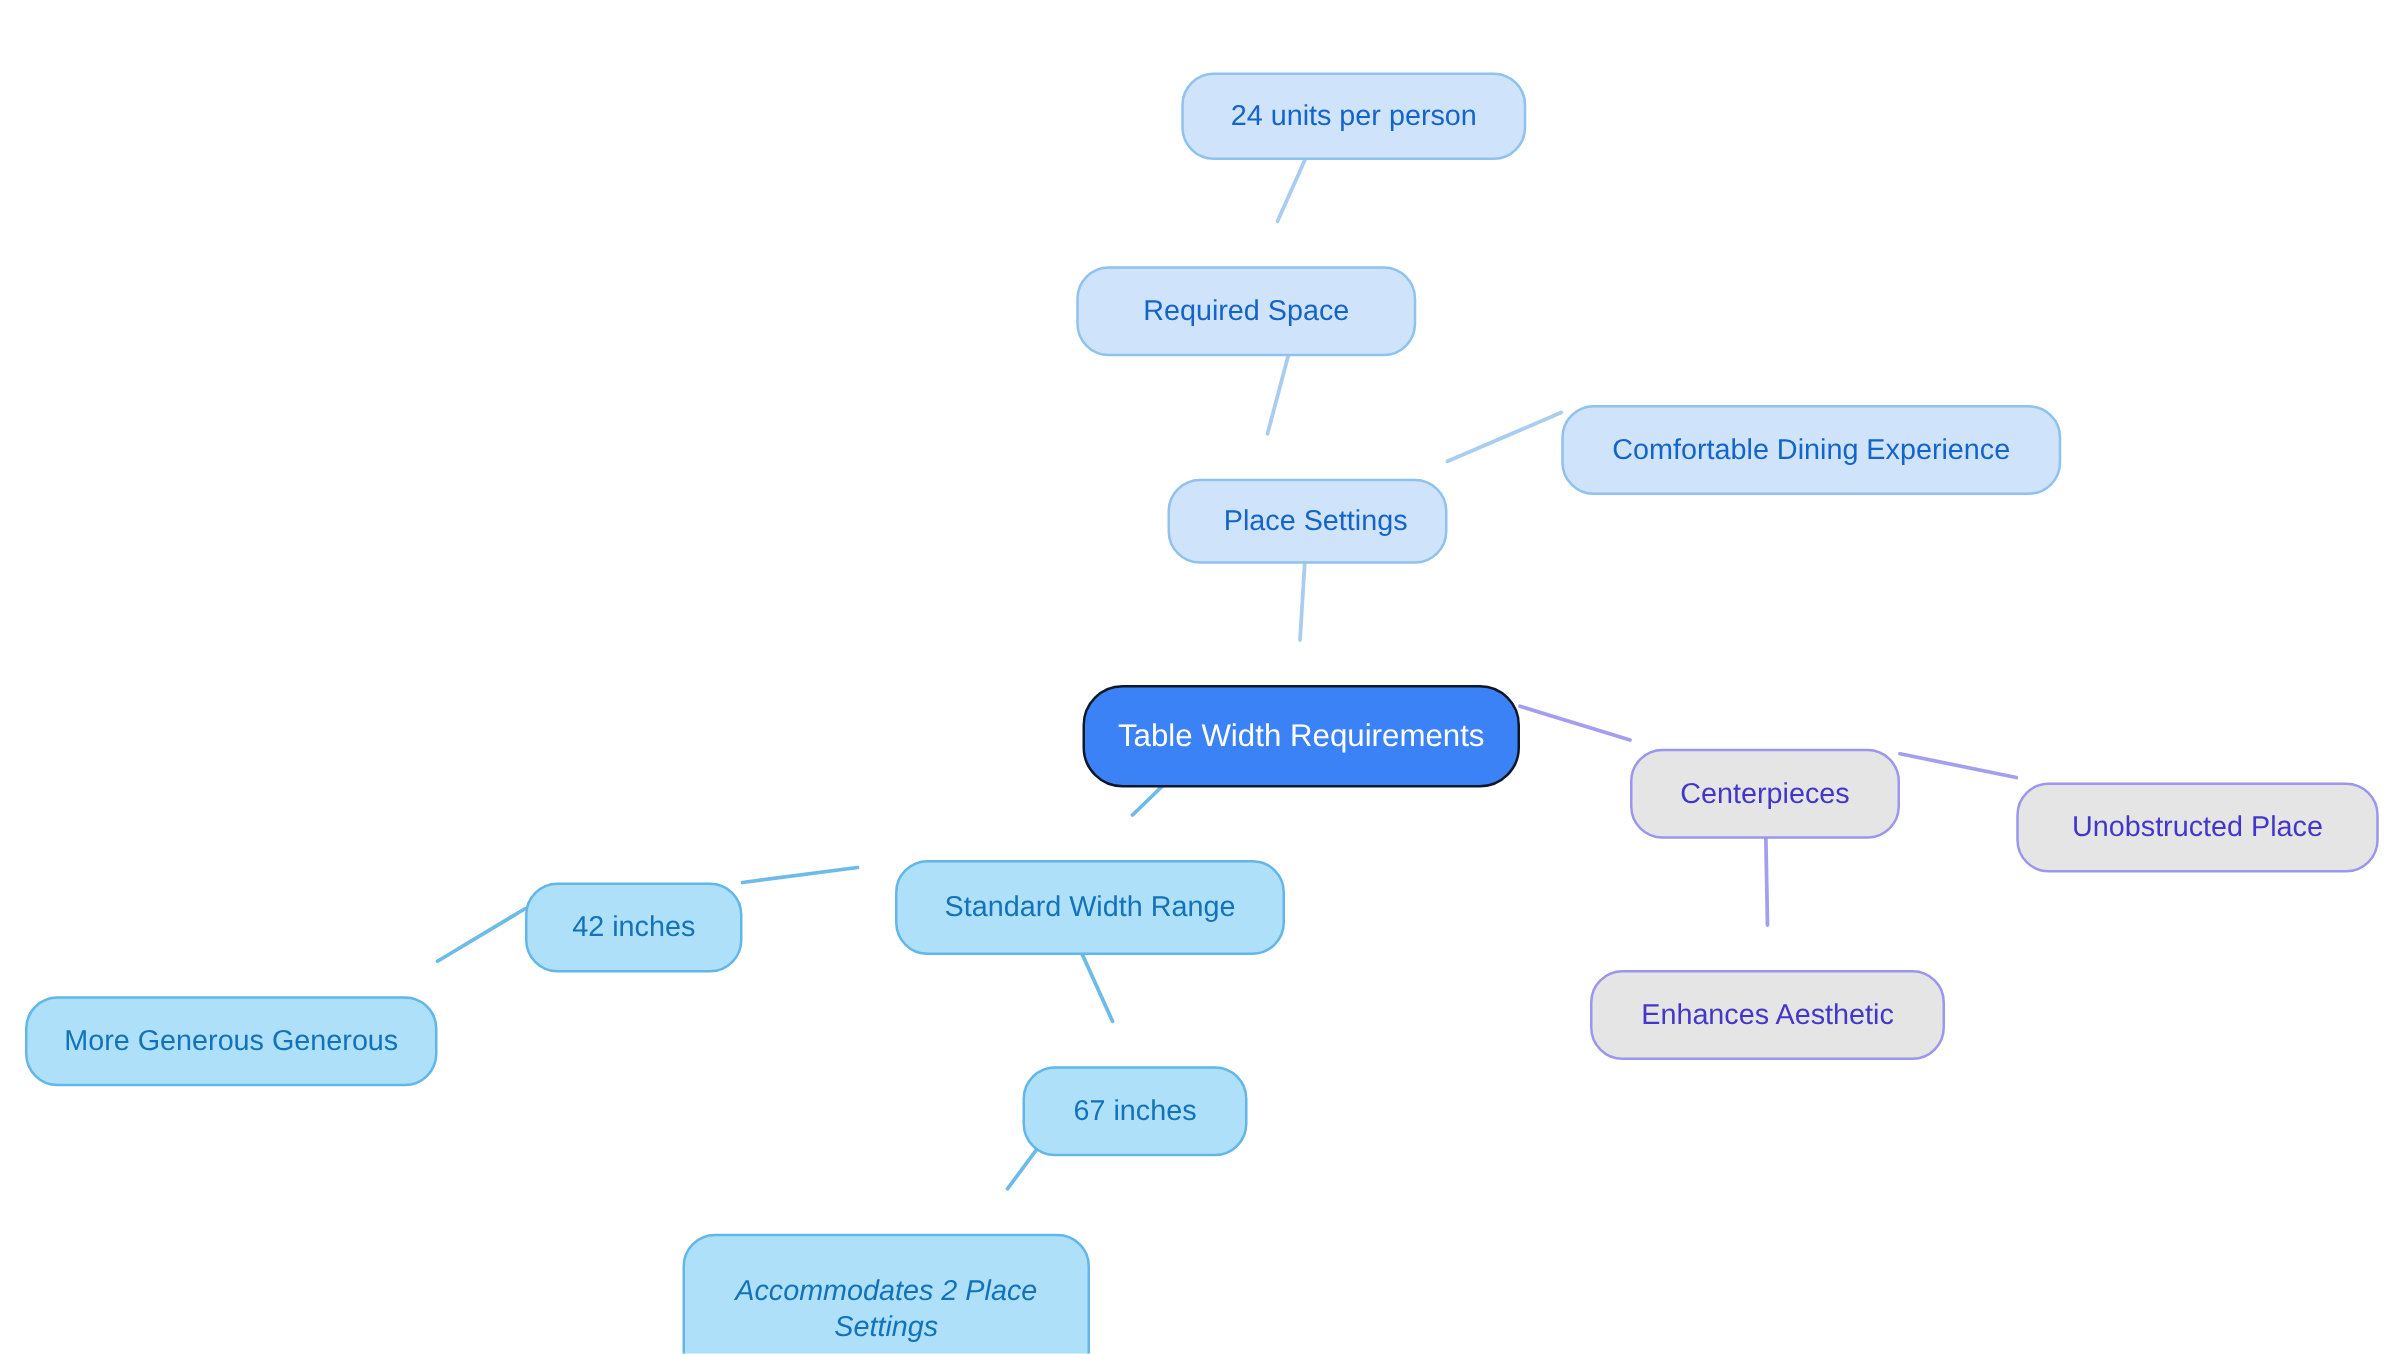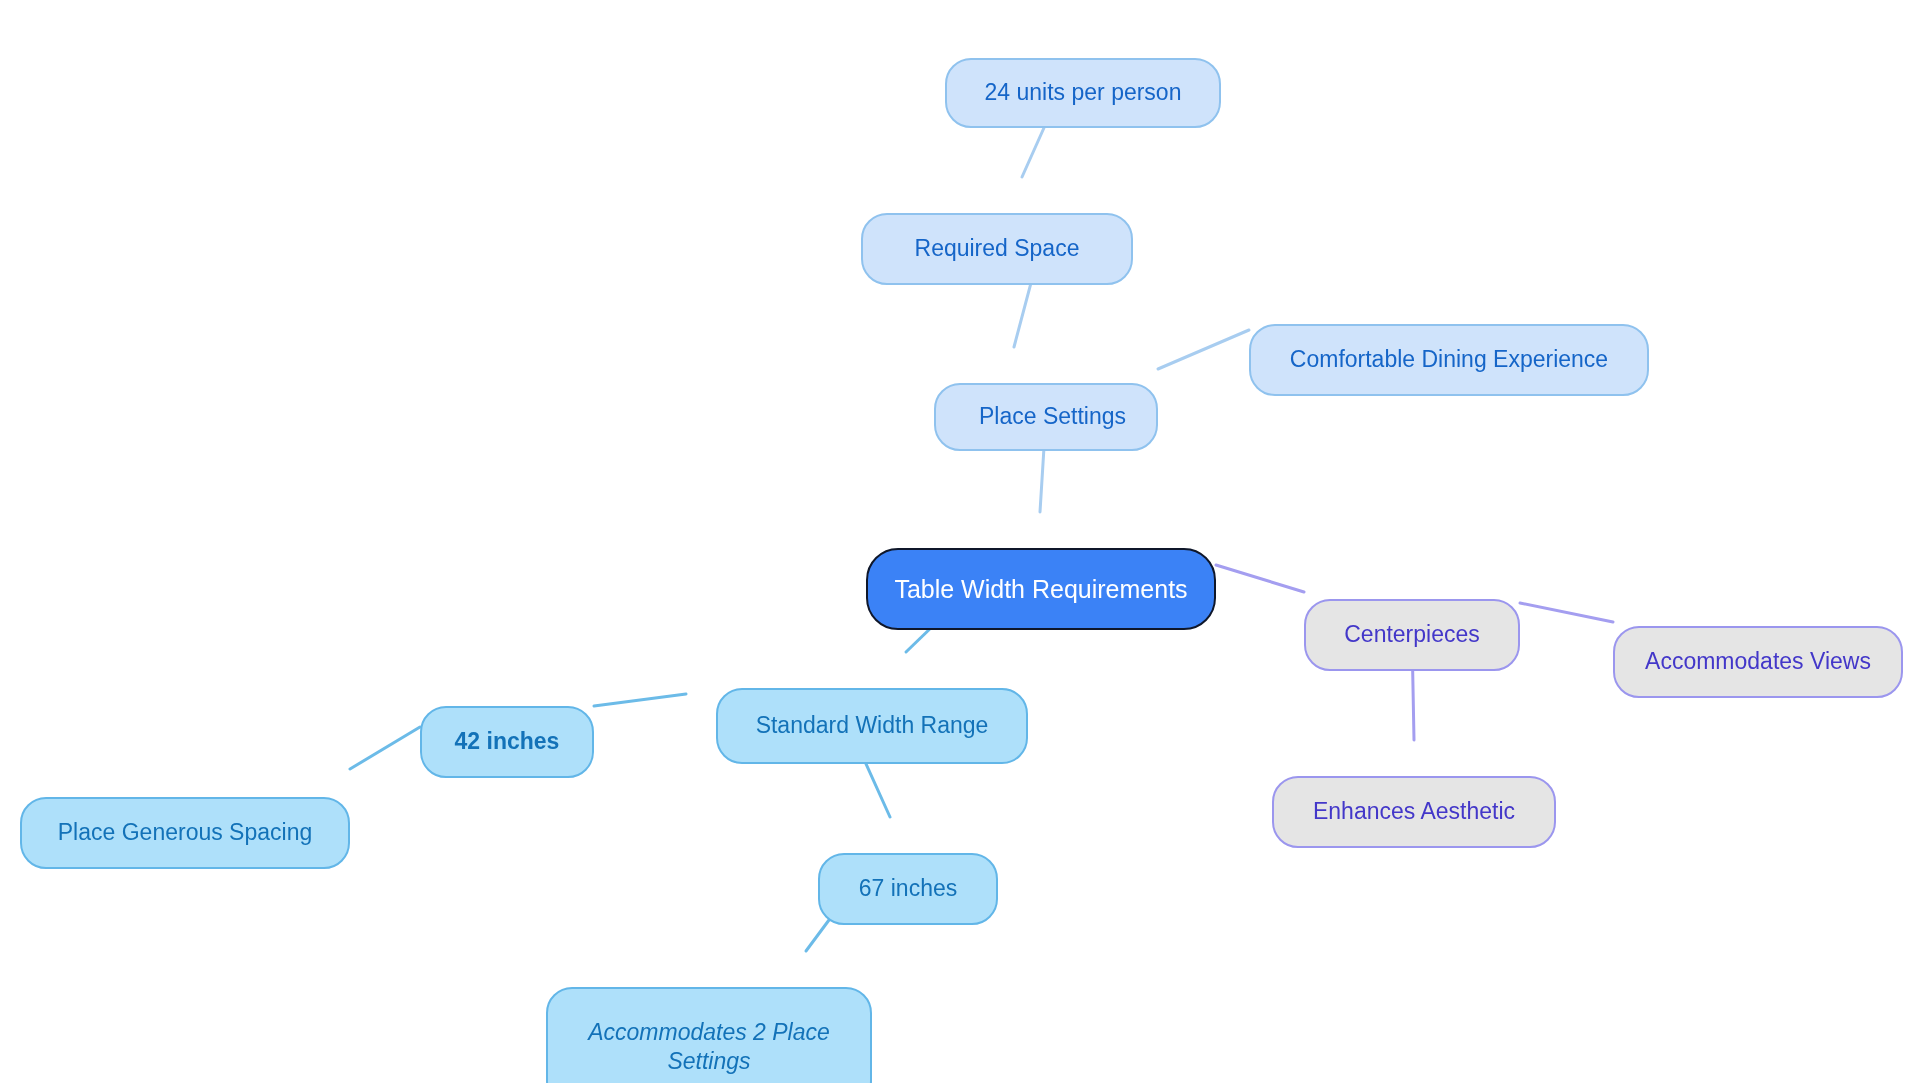--- a/index.html
+++ b/index.html
@@ -86,22 +86,22 @@
       <line x1="848" y1="724" x2="890" y2="817" stroke="#6cbbe8" stroke-width="3" stroke-linecap="round"></line>
       <line x1="852" y1="889" x2="806" y2="951" stroke="#6cbbe8" stroke-width="3" stroke-linecap="round"></line>
     </svg>
   <div id="node-layer">
       <div class="node node-root" style="left: 866px; top: 512px; width: 350px; height: 82px;">Table Width Requirements</div>
       <div class="node node-blue-soft" style="left: 934px; top: 347px; width: 224px; height: 68px; padding-left: 27px;">Place Settings</div>
       <div class="node node-blue-soft" style="left: 861px; top: 177px; width: 272px; height: 72px;">Required Space</div>
       <div class="node node-blue-soft" style="left: 945px; top: 22px; width: 276px; height: 70px;">24 units per person</div>
       <div class="node node-blue-soft" style="left: 1249px; top: 288px; width: 400px; height: 72px;">Comfortable Dining Experience</div>
       <div class="node node-purple" style="left: 1304px; top: 563px; width: 216px; height: 72px;">Centerpieces</div>
-      <div class="node node-purple" style="left: 1613px; top: 590px; width: 290px; height: 72px;">Accommodates Views</div>
+      <div class="node node-purple" style="left: 1613px; top: 590px; width: 290px; height: 72px;">Unobstructed Place</div>
       <div class="node node-purple" style="left: 1272px; top: 740px; width: 284px; height: 72px;">Enhances Aesthetic</div>
       <div class="node node-blue-sky" style="left: 716px; top: 652px; width: 312px; height: 76px;">Standard Width Range</div>
-      <div class="node node-blue-sky" style="left: 420px; top: 670px; width: 174px; height: 72px; font-weight: bold;">42 inches</div>
-      <div class="node node-blue-sky" style="left: 20px; top: 761px; width: 330px; height: 72px;">Place Generous Spacing</div>
+      <div class="node node-blue-sky" style="left: 420px; top: 670px; width: 174px; height: 72px;">42 inches</div>
+      <div class="node node-blue-sky" style="left: 20px; top: 761px; width: 330px; height: 72px;">More Generous Generous</div>
       <div class="node node-blue-sky" style="left: 818px; top: 817px; width: 180px; height: 72px;">67 inches</div>
       <div class="node node-blue-sky" style="left: 546px; top: 951px; width: 326px; height: 120px; font-style: italic;">Accommodates 2 Place
 Settings</div>
     </div>
 </div>
 
 </body></html>

